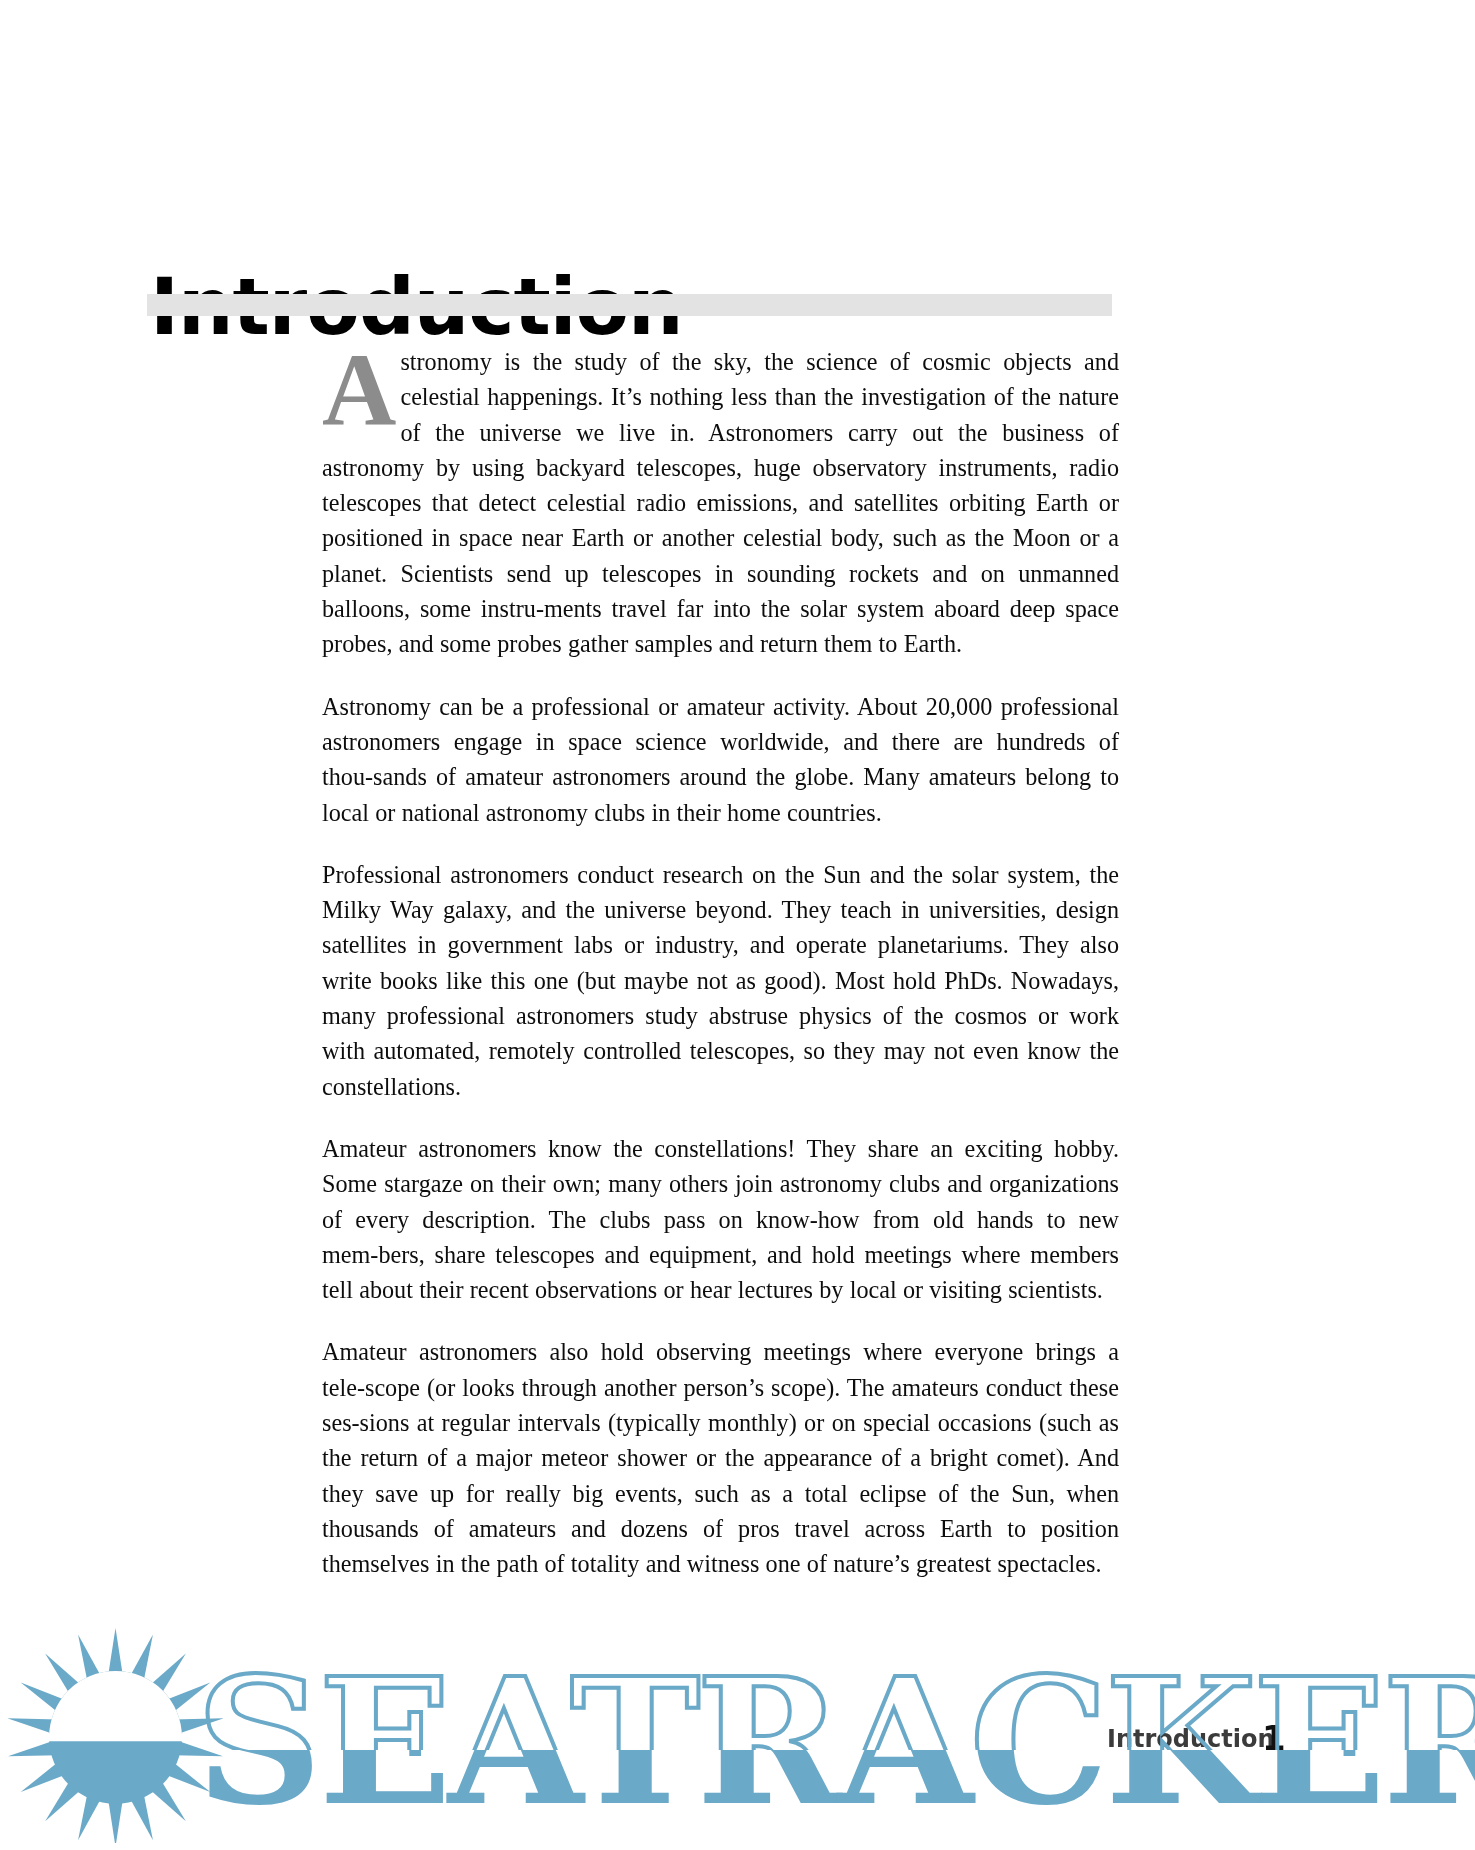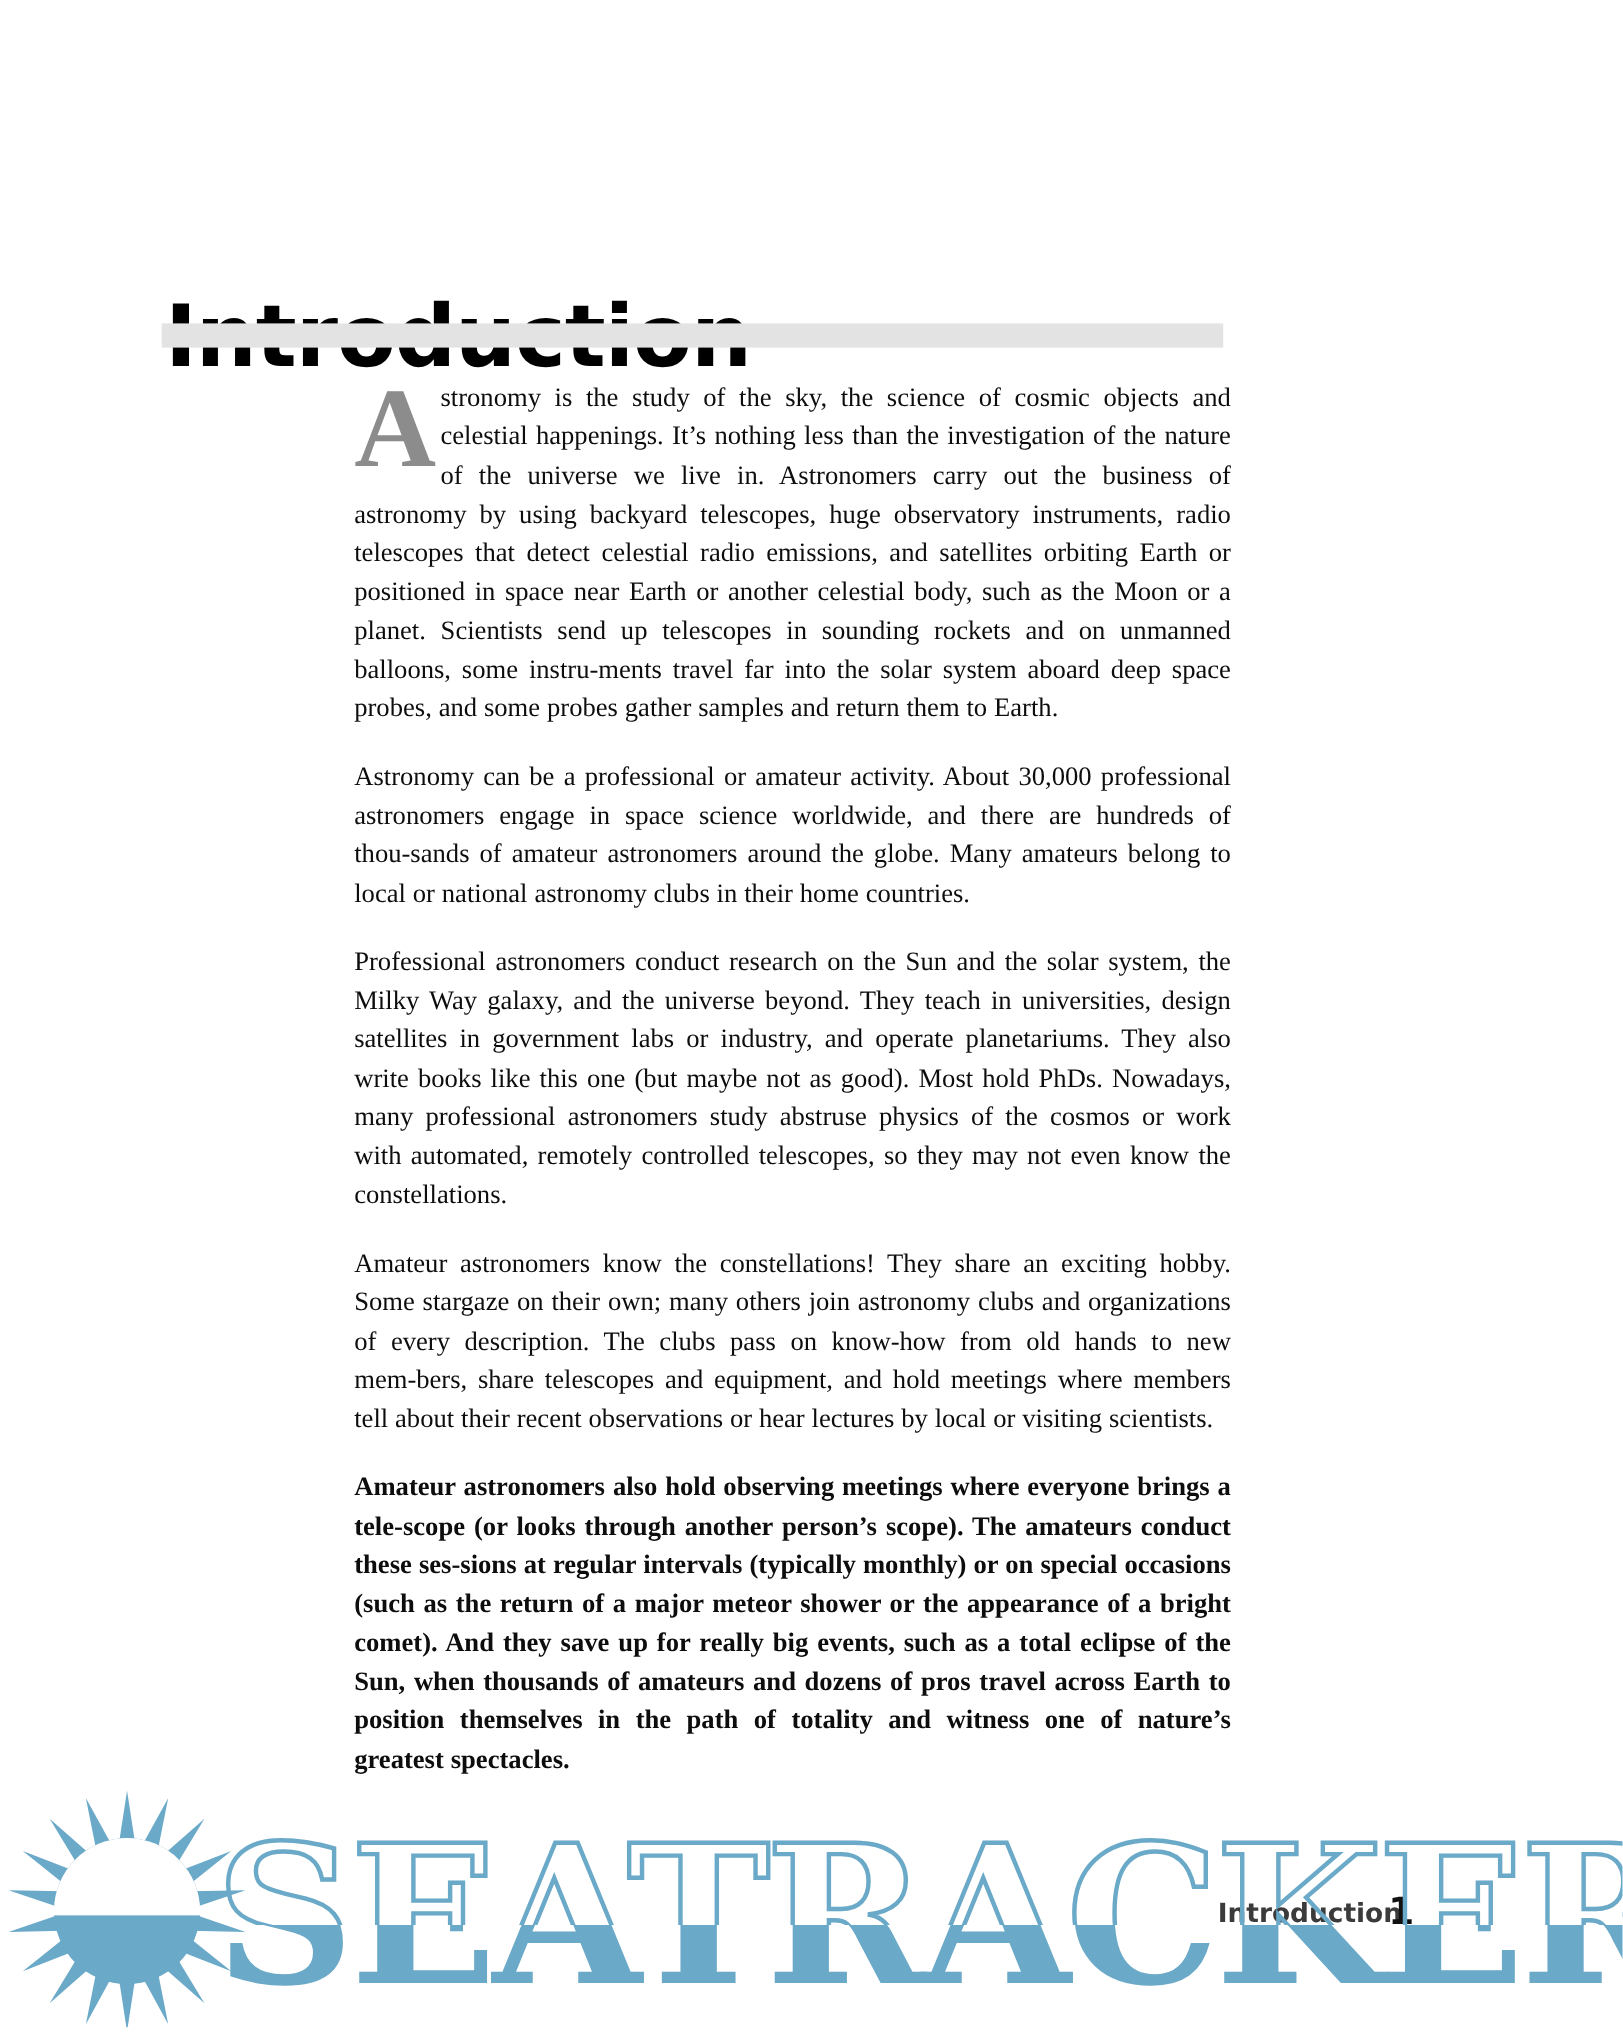--- a/index.html
+++ b/index.html
@@ -57,21 +57,21 @@
   .para {
     font-family: "Liberation Serif", serif;
     font-size: 24.2px;
     line-height: 35.3px;
     color: #0d0d0d;
     text-align: justify;
     text-justify: inter-word;
     margin: 0 0 27px 0;
     word-spacing: 0.2px;
   }
-  .para:last-child { margin-bottom: 0; font-weight: bold; }
+  .para:last-child { margin-bottom: 0; }
 
   
   #para-1 { position: relative; }
   #para-1 .dropcap {
     float: left;
     font-family: "Liberation Serif", serif;
     font-weight: bold;
     font-size: 103px;
     line-height: 0.82;
     color: #8c8c8c;
@@ -128,21 +128,21 @@
 <div id="page">
 
   <h1 id="chapter-title">Introduction</h1>
 
   <div id="title-rule"></div>
 
   <div id="body-column">
     <p class="para" id="para-1">
       <span class="dropcap">A</span><span>stronomy is the study of the sky, the science of cosmic objects and celestial happenings. It’s nothing less than the investigation of the nature of the universe we live in. Astronomers carry out the business of astronomy by using backyard telescopes, huge observatory instruments, radio telescopes that detect celestial radio emissions, and satellites orbiting Earth or positioned in space near Earth or another celestial body, such as the Moon or a planet. Scientists send up telescopes in sounding rockets and on unmanned balloons, some instru‑ments travel far into the solar system aboard deep space probes, and some probes gather samples and return them to Earth.</span>
     </p>
-    <p class="para">Astronomy can be a professional or amateur activity. About 30,000 professional astronomers engage in space science worldwide, and there are hundreds of thou‑sands of amateur astronomers around the globe. Many amateurs belong to local or national astronomy clubs in their home countries.</p>
+    <p class="para">Astronomy can be a professional or amateur activity. About 20,000 professional astronomers engage in space science worldwide, and there are hundreds of thou‑sands of amateur astronomers around the globe. Many amateurs belong to local or national astronomy clubs in their home countries.</p>
     <p class="para">Professional astronomers conduct research on the Sun and the solar system, the Milky Way galaxy, and the universe beyond. They teach in universities, design satellites in government labs or industry, and operate planetariums. They also write books like this one (but maybe not as good). Most hold PhDs. Nowadays, many professional astronomers study abstruse physics of the cosmos or work with automated, remotely controlled telescopes, so they may not even know the constellations.</p>
     <p class="para">Amateur astronomers know the constellations! They share an exciting hobby. Some stargaze on their own; many others join astronomy clubs and organizations of every description. The clubs pass on know‑how from old hands to new mem‑bers, share telescopes and equipment, and hold meetings where members tell about their recent observations or hear lectures by local or visiting scientists.</p>
     <p class="para">Amateur astronomers also hold observing meetings where everyone brings a tele‑scope (or looks through another person’s scope). The amateurs conduct these ses‑sions at regular intervals (typically monthly) or on special occasions (such as the return of a major meteor shower or the appearance of a bright comet). And they save up for really big events, such as a total eclipse of the Sun, when thousands of amateurs and dozens of pros travel across Earth to position themselves in the path of totality and witness one of nature’s greatest spectacles.</p>
   </div>
 
   <div id="footer-label">Introduction</div>
   <div id="footer-pagenum">1</div>
 
   <div id="watermark">
 

